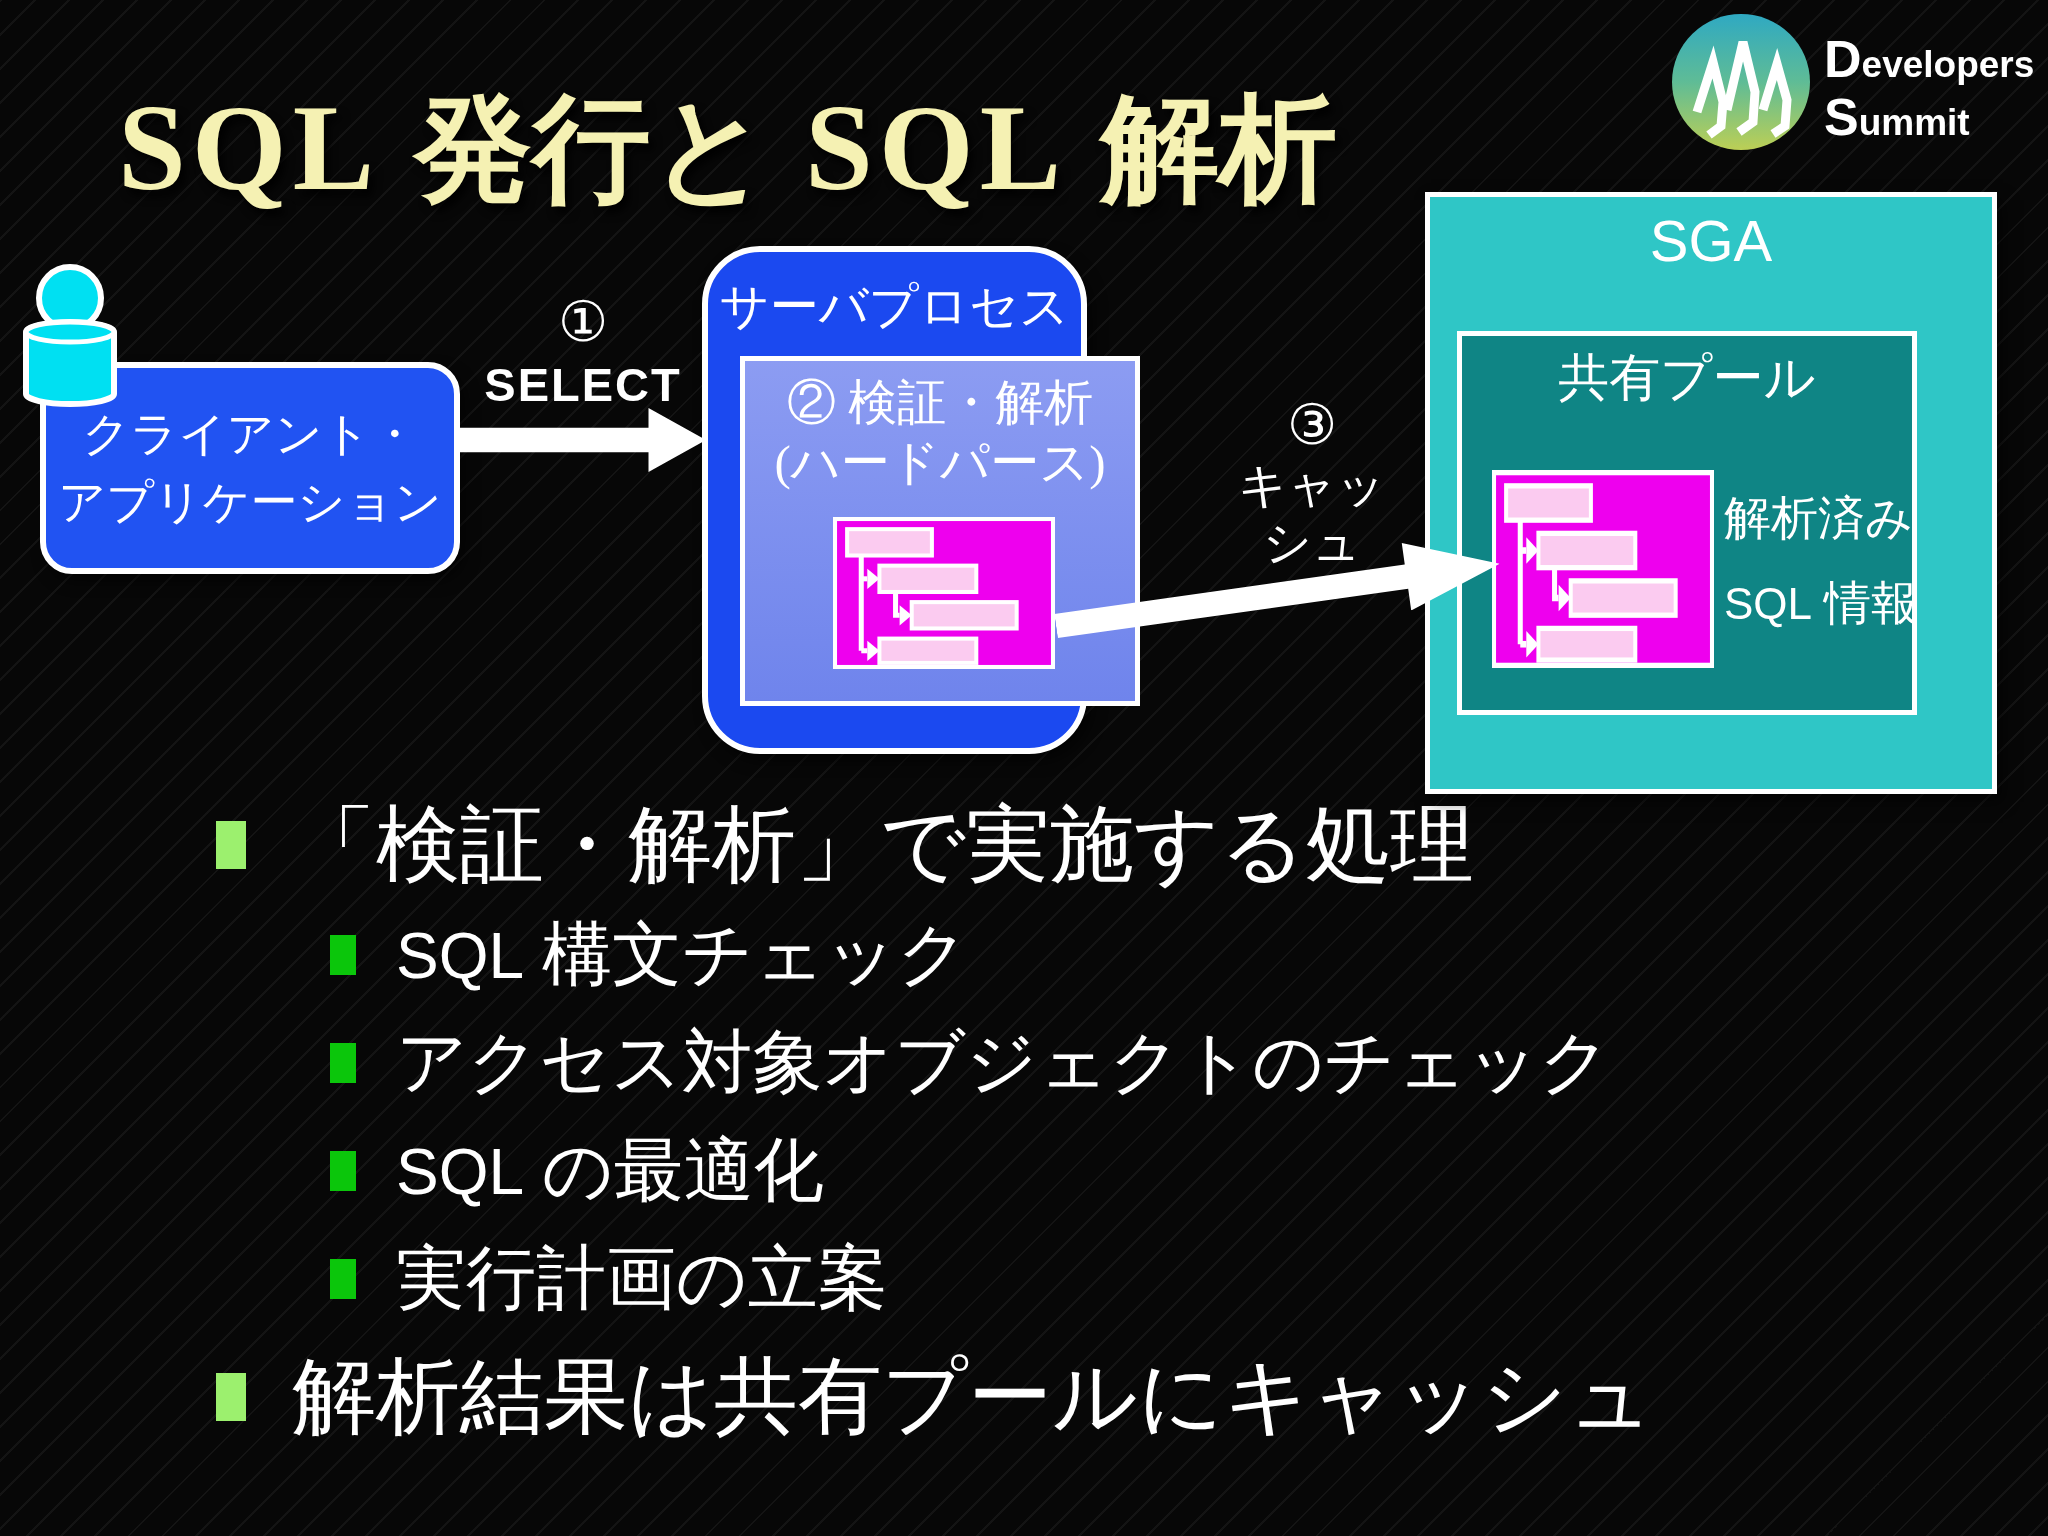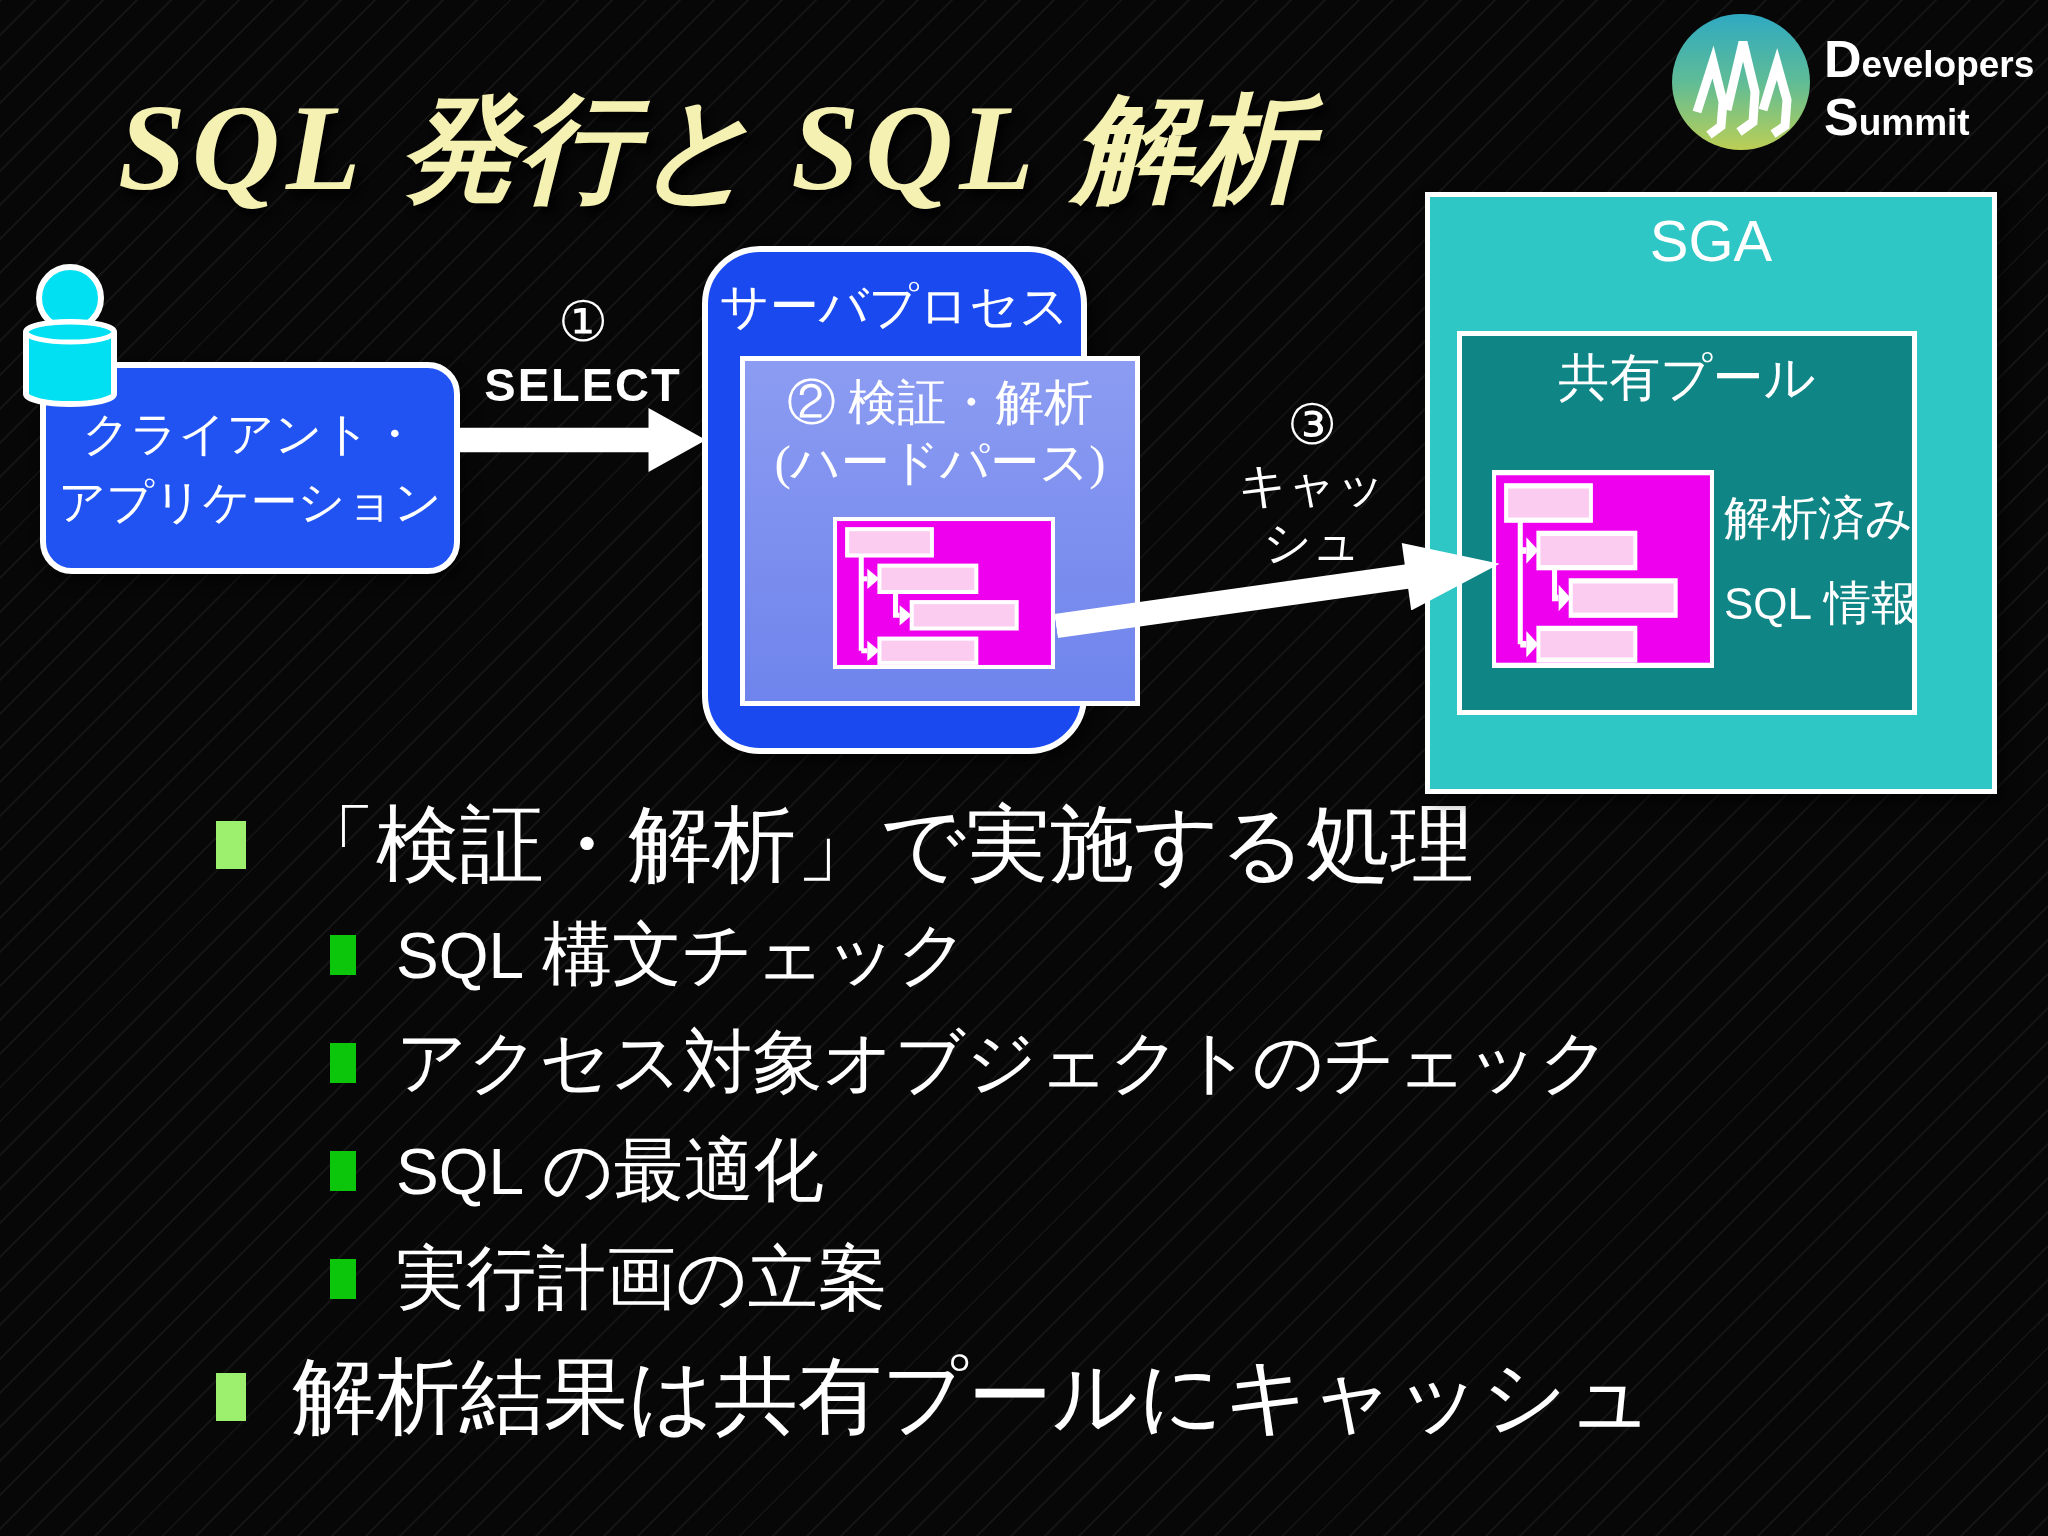--- a/index.html
+++ b/index.html
@@ -9,21 +9,21 @@
     background:
       repeating-linear-gradient(135deg,
         rgba(255,255,255,0.05) 0px, rgba(255,255,255,0.05) 2px,
         rgba(0,0,0,0) 2px, rgba(0,0,0,0) 24px),
       #070707;
     font-family:"Liberation Serif","DejaVu Serif",serif;
   }
   
   .title {
     position:absolute; left:118px; top:70px; white-space:nowrap;
-    color:#F5F1B3; text-shadow:5px 7px 9px rgba(0,0,0,0.9);font-style:italic;
+    color:#F5F1B3; text-shadow:5px 7px 9px rgba(0,0,0,0.9);
   }
   .title .t-en {
     font-family:"Liberation Serif","DejaVu Serif",serif;
     font-weight:900; font-size:122px; letter-spacing:6px; margin-right:34px;
   }
   .title .t-jp { font-size:118px; font-weight:700; margin-right:34px; }
   .title .t-jp:last-child { margin-right:0; }
   
   .logo-circle {
     position:absolute; left:1672px; top:14px; width:138px; height:136px;

